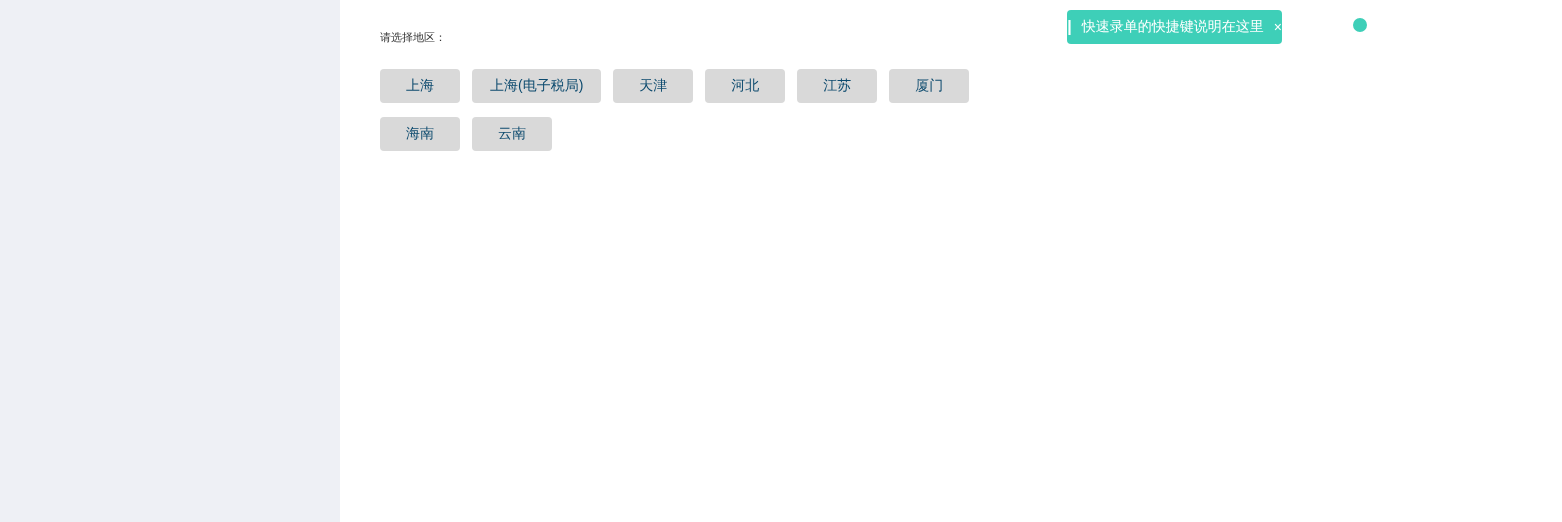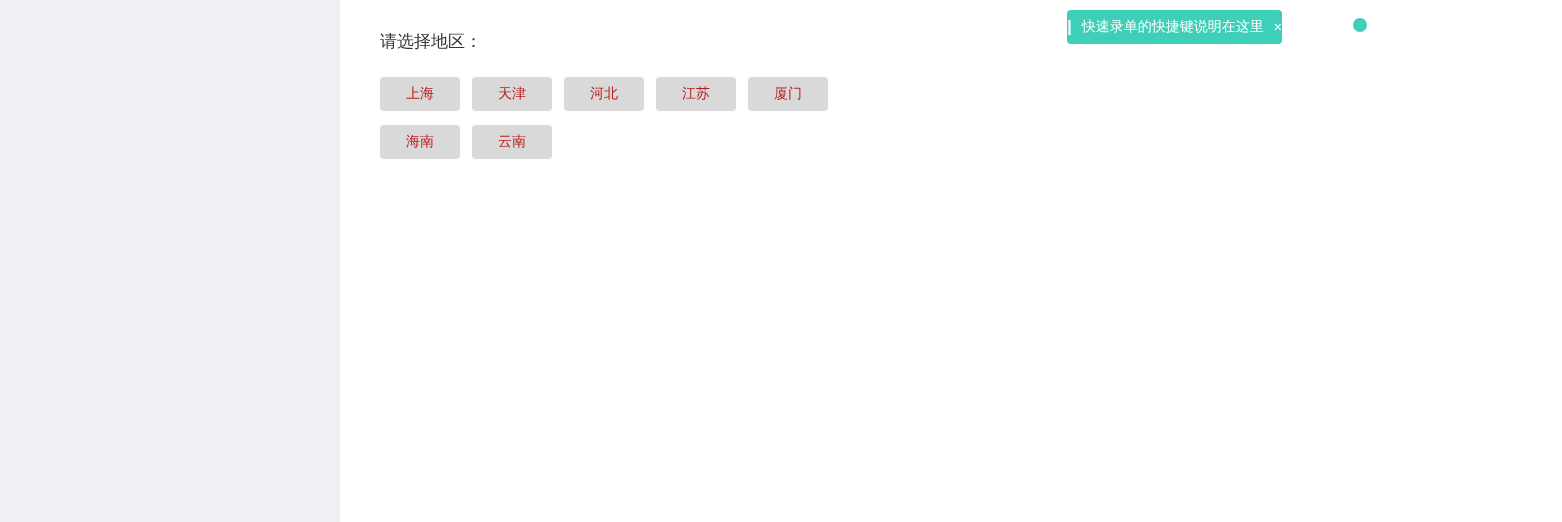--- a/index.html
+++ b/index.html
@@ -30,37 +30,37 @@
       position: absolute;
       left: 340px;
       top: 0;
       right: 0;
       bottom: 0;
       background: #ffffff;
       padding: 30px 40px;
     }
 
     .page-title {
-      font-size: 17px;
+      font-size: 11px;
       color: #333;
       margin-bottom: 24px;
       font-weight: normal;
     }
 
     .region-buttons-row {
       display: flex;
       flex-wrap: nowrap;
       gap: 12px;
       margin-bottom: 14px;
       align-items: center;
     }
 
     .region-btn {
       background: #d9d9d9;
-      color: #b91c1c;
+      color: #0c4a6e;
       border: none;
       border-radius: 4px;
       padding: 8px 18px;
       font-size: 14px;
       cursor: pointer;
       white-space: nowrap;
       min-width: 80px;
       text-align: center;
       font-family: 'Microsoft YaHei', 'PingFang SC', sans-serif;
     }
@@ -115,20 +115,21 @@
 <body>
 
 <div class="sidebar"></div>
 
 <div class="main-content">
 
   <div class="page-title">请选择地区：</div>
 
   <div class="region-buttons-row">
   <button class="region-btn">上海</button>
+      <button class="region-btn">上海(电子税局)</button>
       <button class="region-btn">天津</button>
       <button class="region-btn">河北</button>
       <button class="region-btn">江苏</button>
       <button class="region-btn">厦门</button>
     </div>
 
   <div class="region-buttons-row">
       <button class="region-btn">海南</button>
       <button class="region-btn">云南</button>
     </div>

